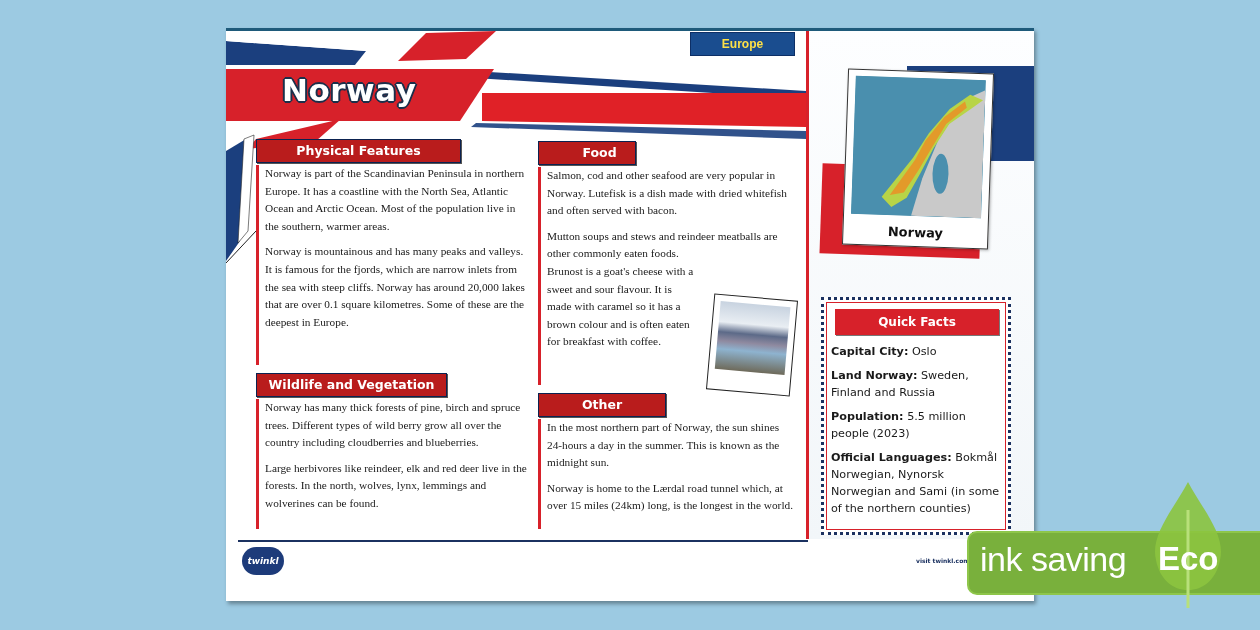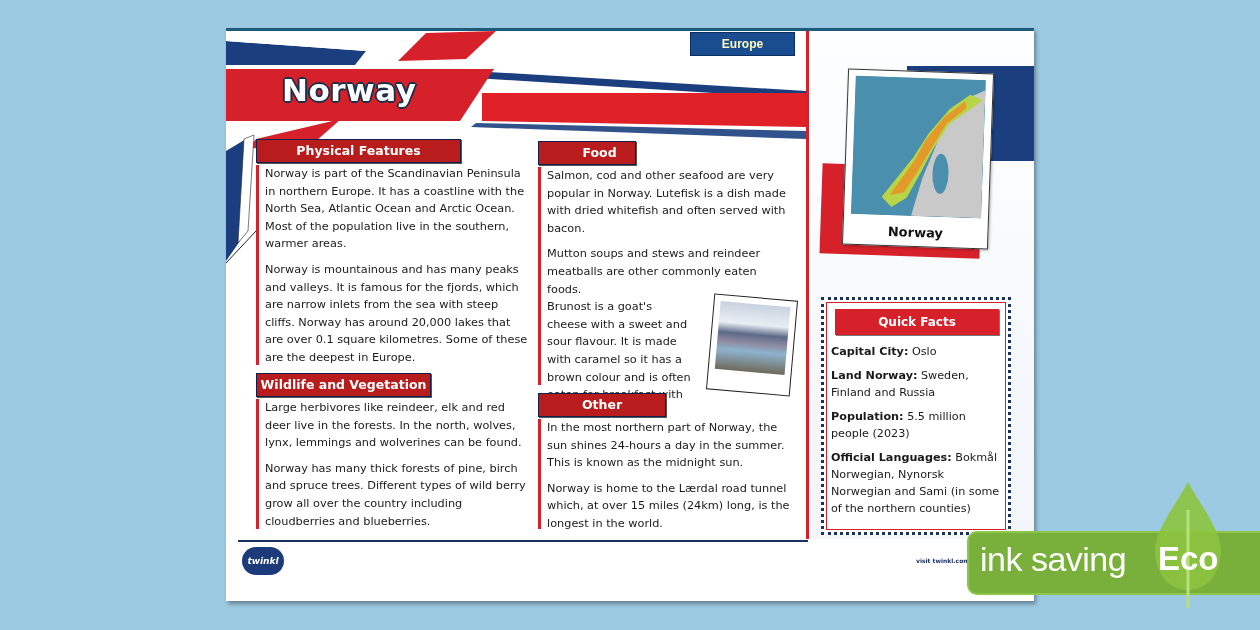--- a/index.html
+++ b/index.html
@@ -7,31 +7,31 @@
   body { background: #9ccae2; font-family: "DejaVu Sans", sans-serif; position: relative; }
 
   .sheet { position: absolute; left: 226px; top: 28px; width: 808px; height: 573px; background: #fff;
     box-shadow: 2px 3px 4px rgba(0,0,0,0.35); border-top: 3px solid #1e5a7a; overflow: hidden; }
 
   
   .deco { position: absolute; }
   .svg-deco { position: absolute; left: 0; top: 0; }
 
   .europe-tag { position: absolute; left: 464px; top: 1px; width: 105px; height: 24px; background: #1a4d8f;
-    border: 1px solid #0d2f66; color: #fef9c3; font-weight: bold; font-size: 12px; text-align: center; line-height: 22px;
+    border: 1px solid #0d2f66; color: #fde047; font-weight: bold; font-size: 12px; text-align: center; line-height: 22px;
     font-family: "Liberation Sans", sans-serif; }
   .title-text { position: absolute; left: 56px; top: 41px; color: #fff; font-size: 31px; font-weight: bold;
     font-family: "DejaVu Sans", sans-serif; letter-spacing: 0.5px;
     text-shadow: -2px 0 #1b2f4a, 2px 0 #1b2f4a, 0 -2px #1b2f4a, 0 2px #1b2f4a, -1px -1px #1b2f4a, 1px 1px #1b2f4a, -1px 1px #1b2f4a, 1px -1px #1b2f4a; }
   .sec-head { position: absolute; height: 24px; background: #b91c1c; border: 1px solid #0b2250;
     color: #fff; font-weight: bold; font-size: 12.5px; text-align: center; line-height: 22px;
     font-family: "DejaVu Sans", sans-serif; box-shadow: 1px 1px 0 #555; }
   .sec-body { position: absolute; border-left: 3px solid #d7212a; padding-left: 6px;
     font-family: "DejaVu Sans", sans-serif; font-size: 11.3px; line-height: 17.6px; color: #1a1a1a; }
-  .sec-body p { margin-bottom: 8px; }
+  .sec-body p { margin-bottom: 8px; font-family: Liberation Serif, serif; }
 
   
   .right-col { position: absolute; left: 580px; top: 0; width: 228px; height: 508px;
     border-left: 3px solid #d7212a; background: linear-gradient(#fdfeff, #f2f6f9); }
   .map-bg-rect-red { position: absolute; left: 12px; top: 135px; width: 160px; height: 90px; background: #d7212a; transform: rotate(2deg); }
   .map-bg-rect-blue { position: absolute; left: 98px; top: 35px; width: 130px; height: 95px; background: #1b3f7e; }
   .polaroid { position: absolute; left: 36px; top: 40px; width: 146px; height: 176px; background: #fff;
     border: 1px solid #333; transform: rotate(2deg); box-shadow: 1px 1px 3px rgba(0,0,0,0.3); }
   .map-img { position: absolute; left: 7px; top: 6px; width: 130px; height: 138px; background: #3f88a6; overflow: hidden; }
   .polaroid-caption { position: absolute; left: 0; right: 0; bottom: 6px; text-align: center; font-weight: bold;
@@ -89,24 +89,24 @@
 
   <div class="europe-tag">Europe</div>
   <div class="title-text">Norway</div>
 
   <div class="sec-head" style="left:30px; top:108px; width:205px;">Physical Features</div>
   <div class="sec-body" style="left:30px; top:134px; width:272px; height:200px;">
     <p>Norway is part of the Scandinavian Peninsula in northern Europe. It has a coastline with the North Sea, Atlantic Ocean and Arctic Ocean. Most of the population live in the southern, warmer areas.</p>
     <p>Norway is mountainous and has many peaks and valleys. It is famous for the fjords, which are narrow inlets from the sea with steep cliffs. Norway has around 20,000 lakes that are over 0.1 square kilometres. Some of these are the deepest in Europe.</p>
   </div>
 
-  <div class="sec-head" style="left:30px; top:342px; width:175px;">Wildlife and Vegetation</div>
+  <div class="sec-head" style="left:30px; top:342px; width:191px;">Wildlife and Vegetation</div>
   <div class="sec-body" style="left:30px; top:368px; width:276px; height:130px;">
+    <p>Norway has many thick forests of pine, birch and spruce trees. Different types of wild berry grow all over the country including cloudberries and blueberries.</p>
     <p>Large herbivores like reindeer, elk and red deer live in the forests. In the north, wolves, lynx, lemmings and wolverines can be found.</p>
-    <p>Norway has many thick forests of pine, birch and spruce trees. Different types of wild berry grow all over the country including cloudberries and blueberries.</p>
   </div>
 
   <div class="sec-head" style="left:312px; top:110px; width:98px;padding-left:25px;">Food</div>
   <div class="sec-body" style="left:312px; top:136px; width:256px; height:218px;">
     <p>Salmon, cod and other seafood are very popular in Norway. Lutefisk is a dish made with dried whitefish and often served with bacon.</p>
     <p style="margin-bottom:0">Mutton soups and stews and reindeer meatballs are other commonly eaten foods.</p>
     <p style="width:148px">Brunost is a goat's cheese with a sweet and sour flavour. It is made with caramel so it has a brown colour and is often eaten for breakfast with coffee.</p>
   </div>
   <div class="deco" style="left:484px; top:266px; width:84px; height:96px; background:#fff; border:1px solid #222; transform:rotate(5deg);">
     <div style="position:absolute; left:6px; top:6px; width:70px; height:68px; background:linear-gradient(#c8d3e0 0%, #e9eef3 30%, #5c6a88 45%, #8f8aa0 58%, #8eb3cf 70%, #6e6a5a 100%);"></div>

